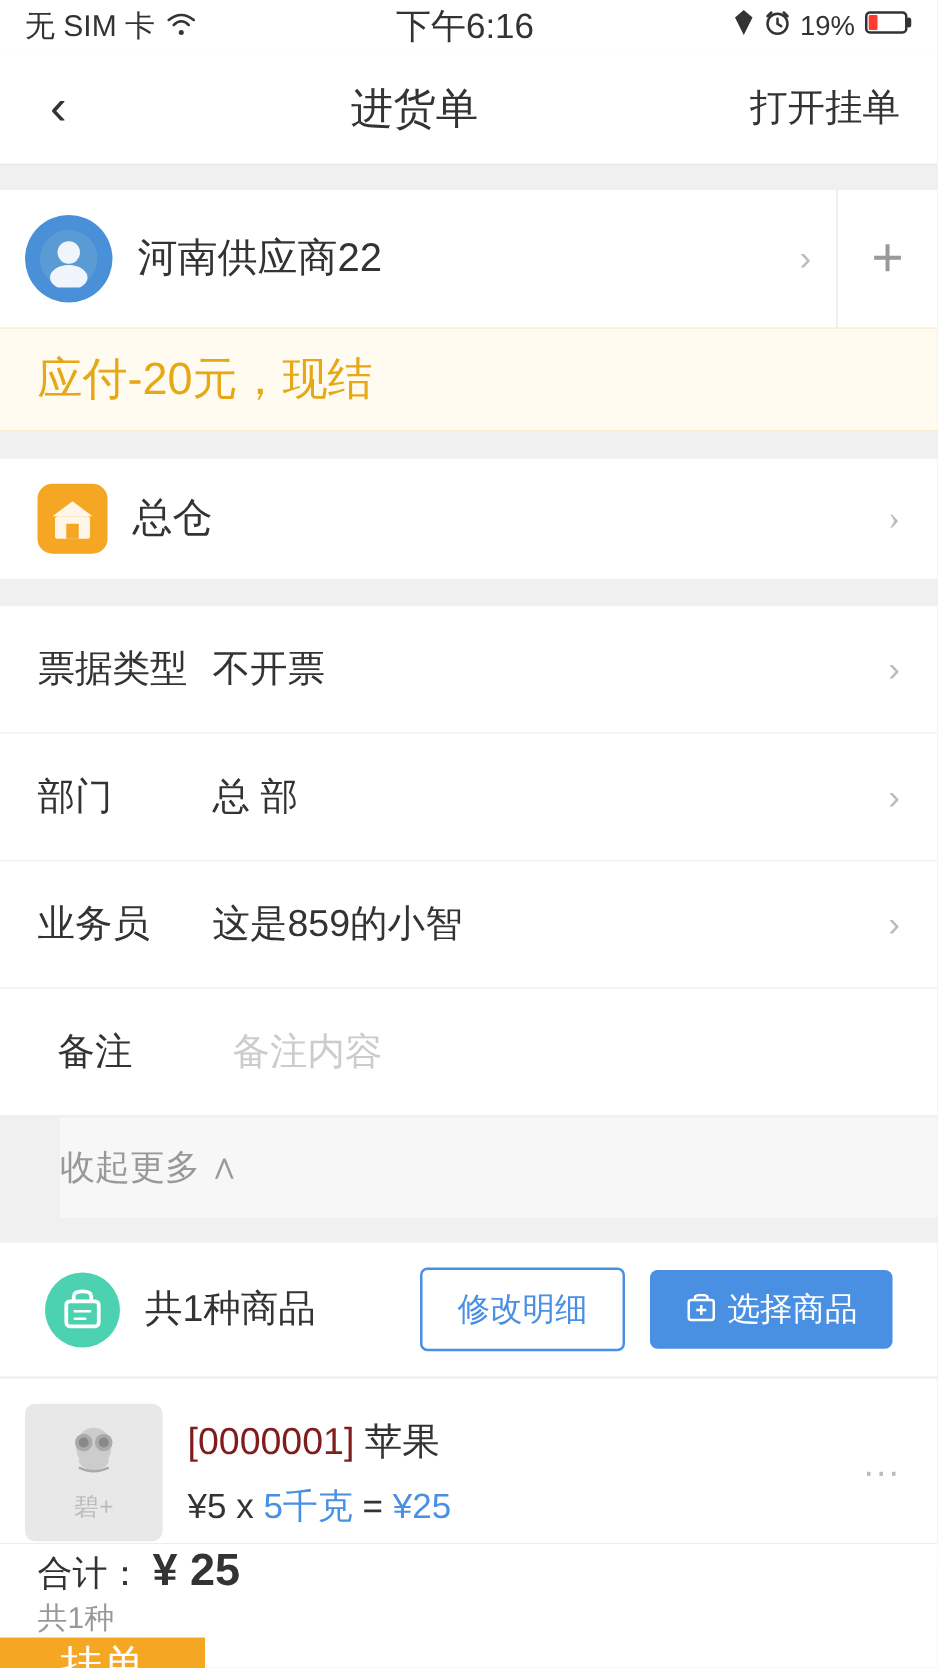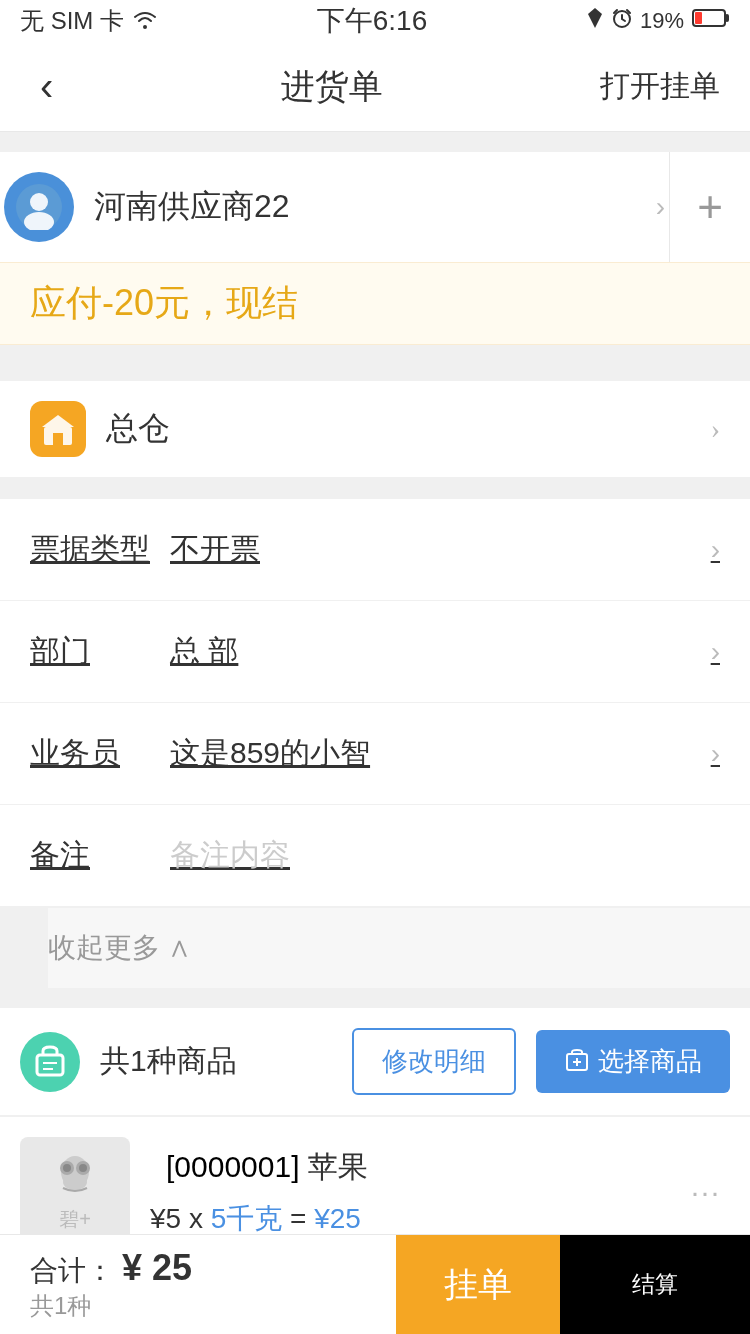--- a/index.html
+++ b/index.html
@@ -64,21 +64,21 @@
     
     .supplier-section {
       background: #fff;
       display: flex;
       align-items: stretch;
     }
     .supplier-main {
       flex: 1;
       display: flex;
       align-items: center;
-      padding: 20px 4px;
+      padding: 20px 20px;
       gap: 20px;
       border-right: 1px solid #e8e8e8;
     }
     .supplier-avatar {
       width: 70px;
       height: 70px;
       border-radius: 50%;
       background: #4a90d9;
       display: flex;
       align-items: center;
@@ -114,21 +114,21 @@
       border-bottom: 1px solid #faecd2;
     }
 
     
     .warehouse-section {
       background: #fff;
       display: flex;
       align-items: center;
       padding: 20px 30px;
       gap: 20px;
-      margin-top: 16px;
+      margin-top: 2px;
       font-family: Liberation Serif, serif;
     }
     .warehouse-icon {
       width: 56px;
       height: 56px;
       border-radius: 12px;
       background: #f5a623;
       display: flex;
       align-items: center;
       justify-content: center;
@@ -145,24 +145,24 @@
     .form-section {
       background: #fff;
       margin-top: 2px;
     }
     .form-row {
       display: flex;
       align-items: center;
       padding: 30px 30px;
       border-bottom: 1px solid #f0f0f0;
       min-height: 90px;
-      text-decoration: underline;
     }
     .form-row:last-child {
       border-bottom: none;
+      margin-left: 16px;
     }
     .form-label {
       font-size: 30px;
       color: #333;
       width: 130px;
       flex-shrink: 0;
     }
     .form-value {
       flex: 1;
       font-size: 30px;
@@ -185,21 +185,21 @@
       cursor: pointer;
       margin-top: 2px;
       margin-left: 48px;
     }
 
     
     .product-header {
       background: #fff;
       display: flex;
       align-items: center;
-      padding: 20px 20px;
+      padding: 20px 36px;
       gap: 20px;
       margin-top: 2px;
     }
     .product-icon {
       width: 60px;
       height: 60px;
       border-radius: 50%;
       background: #4cd2b0;
       display: flex;
       align-items: center;
@@ -284,20 +284,21 @@
     
     .bottom-toolbar {
       position: fixed;
       bottom: 0;
       left: 0;
       width: 750px;
       height: 100px;
       display: flex;
       background: #fff;
       border-top: 1px solid #e8e8e8;
+      flex-direction: column;
     }
     .total-section {
       flex: 1;
       display: flex;
       flex-direction: column;
       justify-content: center;
       padding: 0 30px;
     }
     .total-label {
       font-size: 28px;
@@ -480,21 +481,21 @@
       <circle cx="38" cy="16" r="7" fill="#aaa"></circle>
       <circle cx="22" cy="16" r="4" fill="#888"></circle>
       <circle cx="38" cy="16" r="4" fill="#888"></circle>
       <ellipse cx="30" cy="30" rx="12" ry="8" fill="#ccc"></ellipse>
       <path d="M18 36 Q30 42 42 36" stroke="#aaa" stroke-width="2" fill="none"></path>
     </svg>
     <span class="thumb-label">碧+</span>
   </div>
   <div class="product-info">
     <div class="product-name">
-      <span style="color:#000000;margin-left:16px;">[0000001] </span>
+      <span style="color:#7f1d1d;">[0000001] </span>
       <span>苹果</span>
     </div>
     <div class="product-price">
       <span>¥5</span>
       <span> x </span>
       <span class="price-highlight">5千克</span>
       <span> = </span>
       <span class="price-highlight">¥25</span>
     </div>
   </div>

